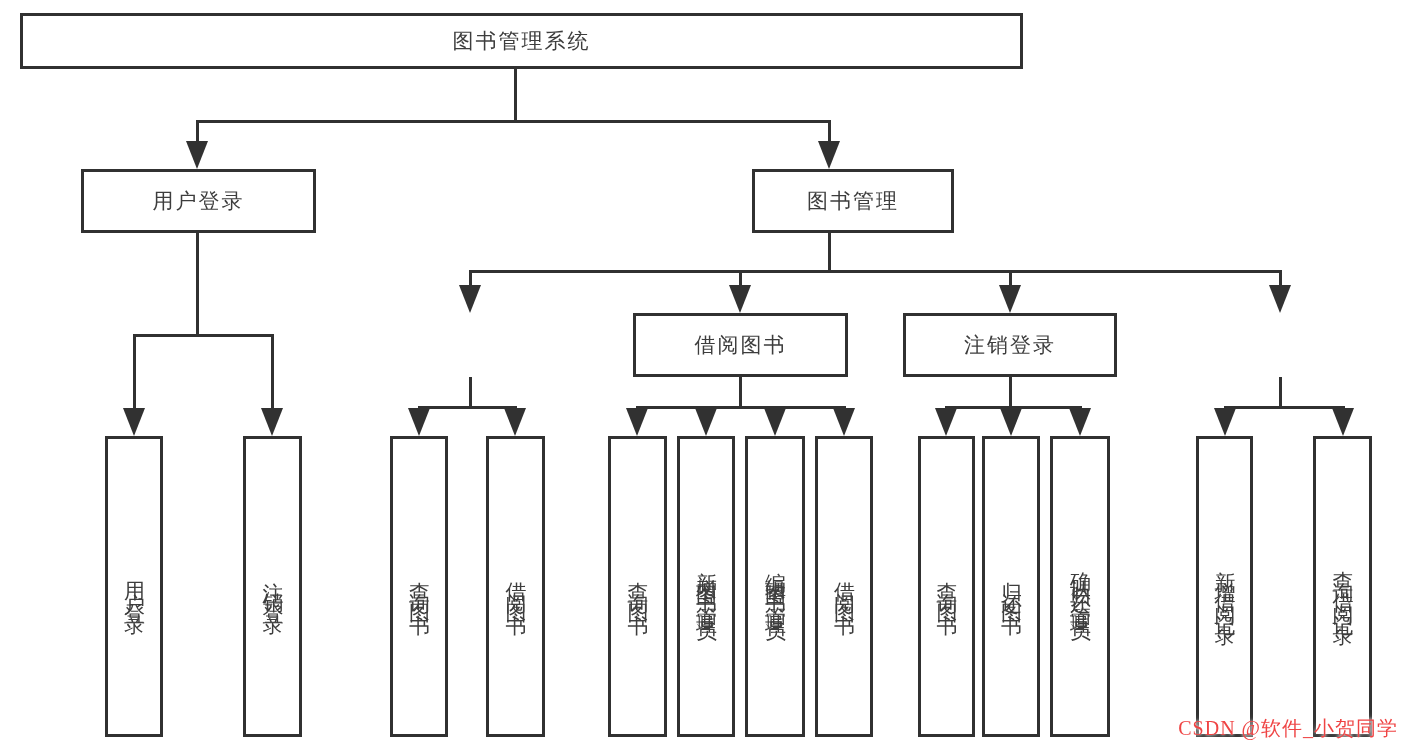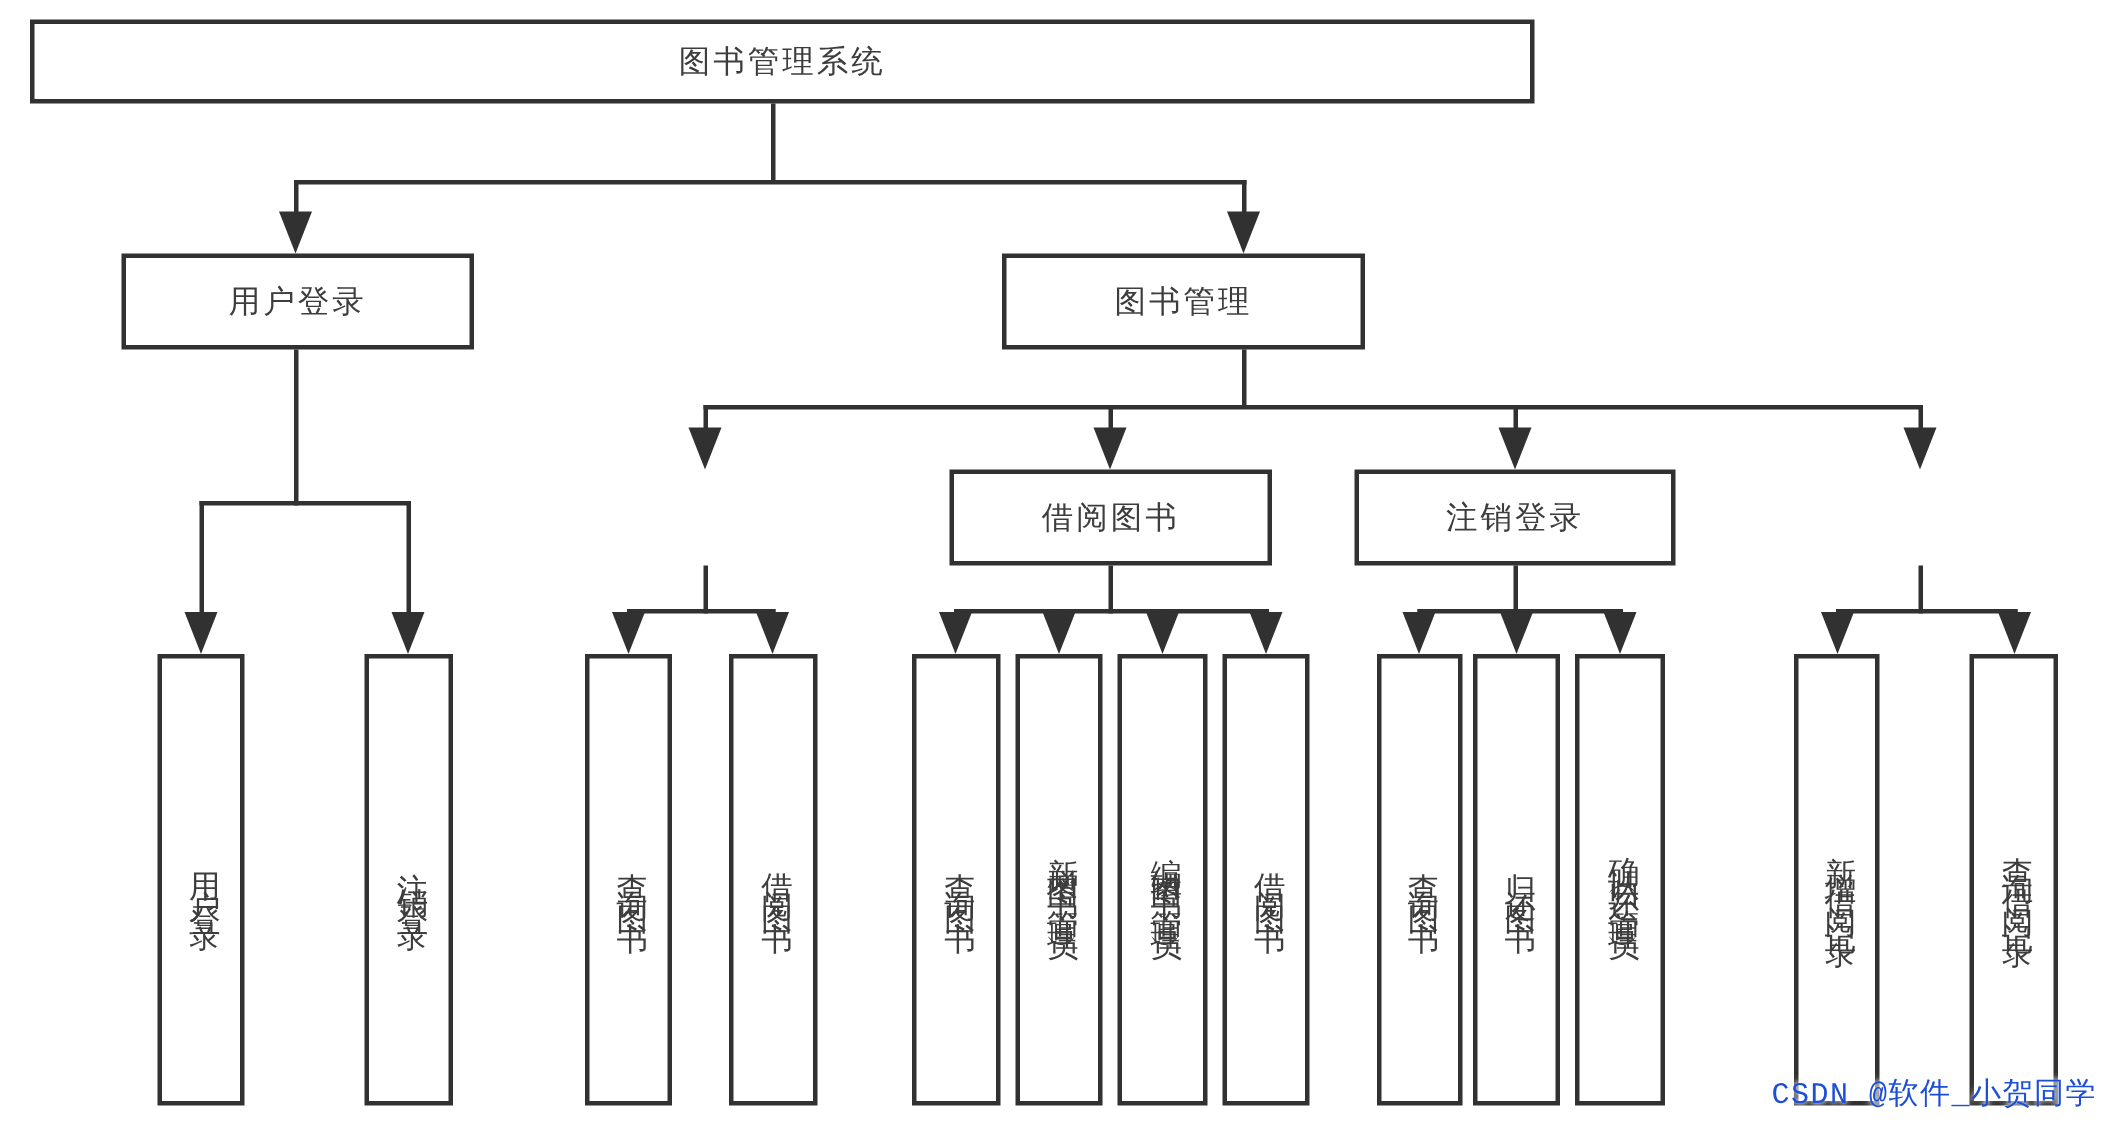--- a/index.html
+++ b/index.html
@@ -1,58 +1,58 @@
 <!DOCTYPE html>
 <html><head>
 <meta charset="utf-8">
 <style>
   html,body { margin:0; padding:0; background:#ffffff; }
   .canvas {
     position:relative; width:1405px; height:747px; background:#ffffff;
-    font-family:Liberation Mono, monospace; overflow:hidden;
+    font-family:Liberation Serif, serif; overflow:hidden;
   }
   .box {
     position:absolute; border:3px solid #313131; background:#ffffff;
     box-sizing:border-box; display:flex; align-items:center; justify-content:center;
     color:#3d3d3d;
   }
   .hlabel { font-size:21px; letter-spacing:2px; white-space:nowrap; }
   .leaf span {
     writing-mode:vertical-rl; text-orientation:mixed;
     font-size:21px; letter-spacing:11px; white-space:nowrap; line-height:1;
   }
   .leaf span.long { letter-spacing:7px; }
   .line { position:absolute; background:#313131; }
   .arrow {
     position:absolute; width:0; height:0;
     border-left:11px solid transparent; border-right:11px solid transparent;
     border-top:28px solid #313131;
   }
   .watermark {
     position:absolute; right:7px; bottom:5px; z-index:10;
-    font-size:20px; color:#1d4ed8; letter-spacing:1px; white-space:nowrap;
+    font-size:20px; color:#ef4444; letter-spacing:1px; white-space:nowrap;
     text-shadow:0 0 3px #ffffff, 0 0 6px #ffffff;
   }
 </style>
 </head>
 <body>
 
 <div class="canvas">
 
   <div class="box hlabel" style="left:20px;top:13px;width:1003px;height:56px">图书管理系统</div>
 
   <div class="line" style="left:514px;top:69px;width:3px;height:53px"></div>
   <div class="line" style="left:196px;top:120px;width:635px;height:3px"></div>
   <div class="line" style="left:196px;top:120px;width:3px;height:28px"></div>
   <div class="arrow" style="left:186px;top:141px"></div>
   <div class="line" style="left:828px;top:120px;width:3px;height:28px"></div>
   <div class="arrow" style="left:818px;top:141px"></div>
 
   <div class="box hlabel" style="left:81px;top:169px;width:235px;height:64px">用户登录</div>
-  <div class="box hlabel" style="left:668px;top:169px;width:242px;height:64px">图书管理</div>
+  <div class="box hlabel" style="left:752px;top:169px;width:202px;height:64px">图书管理</div>
 
   <div class="line" style="left:196px;top:233px;width:3px;height:104px"></div>
   <div class="line" style="left:133px;top:334px;width:141px;height:3px"></div>
   <div class="line" style="left:133px;top:334px;width:3px;height:80px"></div>
   <div class="arrow" style="left:123px;top:408px"></div>
   <div class="line" style="left:271px;top:334px;width:3px;height:80px"></div>
   <div class="arrow" style="left:261px;top:408px"></div>
 
   <div class="line" style="left:828px;top:233px;width:3px;height:39px"></div>
   <div class="line" style="left:469px;top:270px;width:813px;height:3px"></div>

